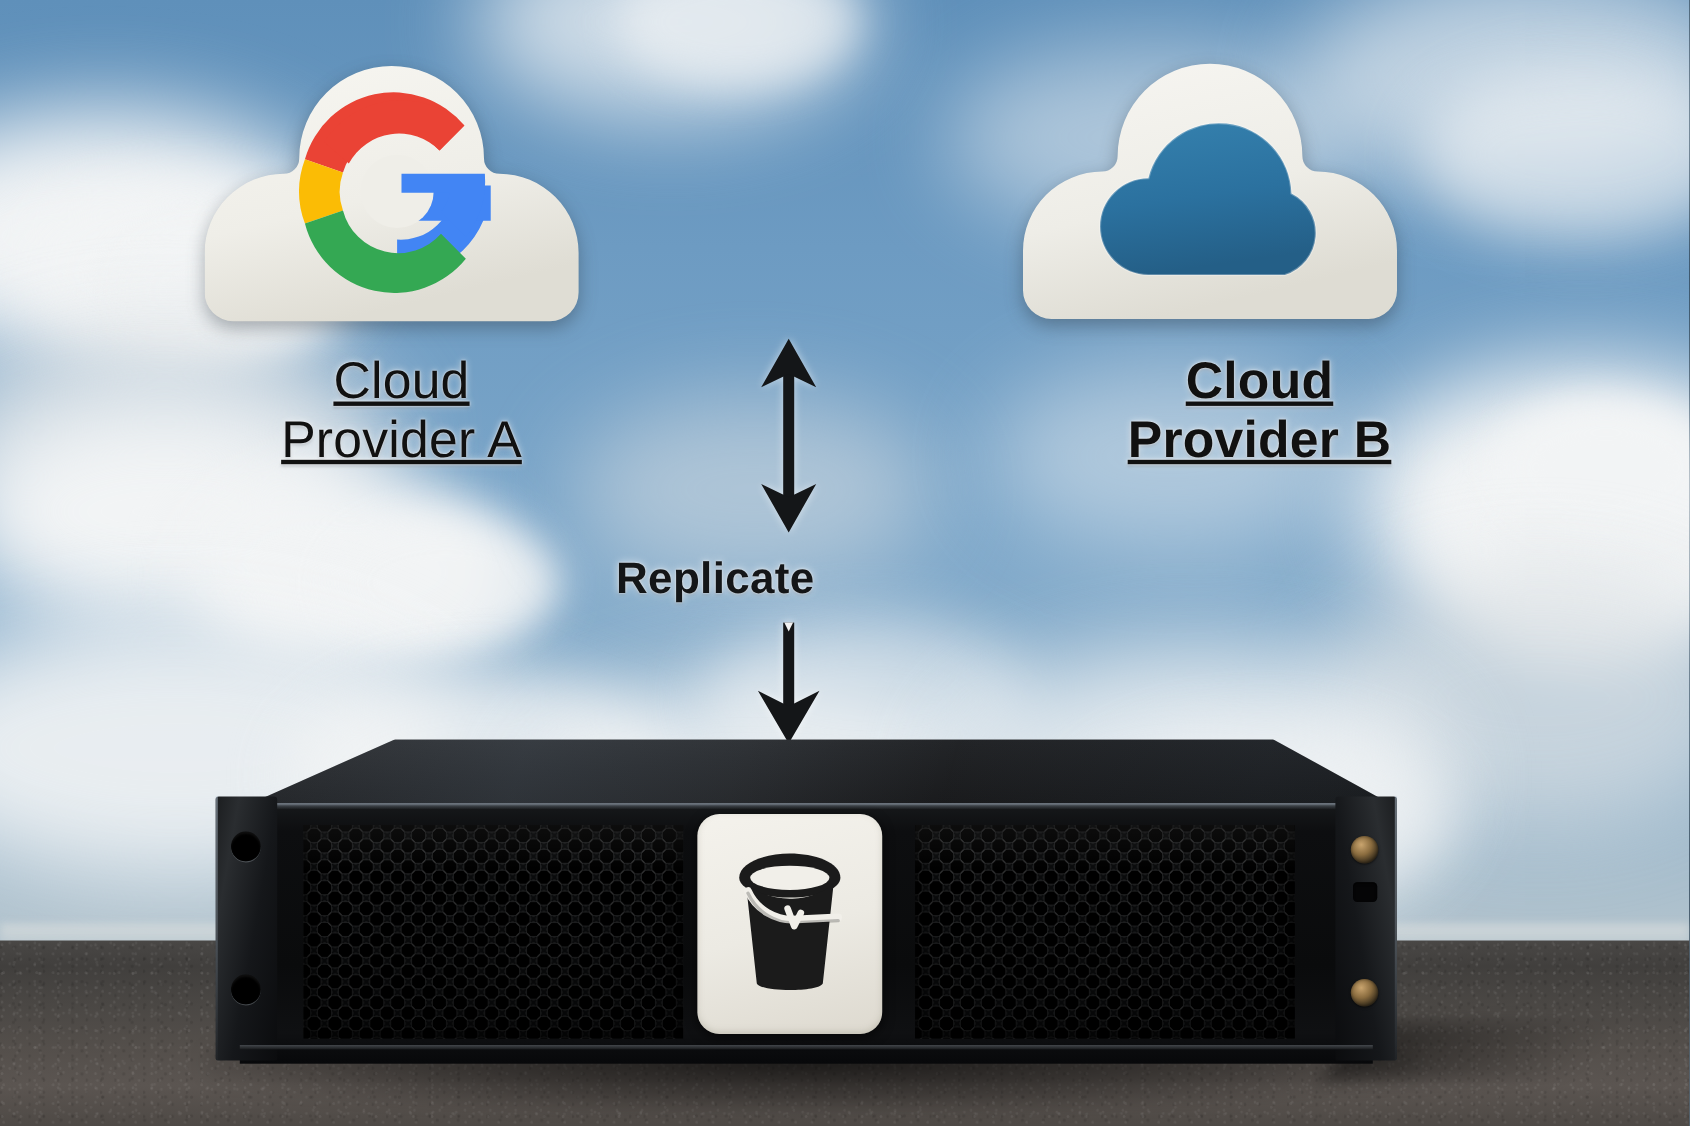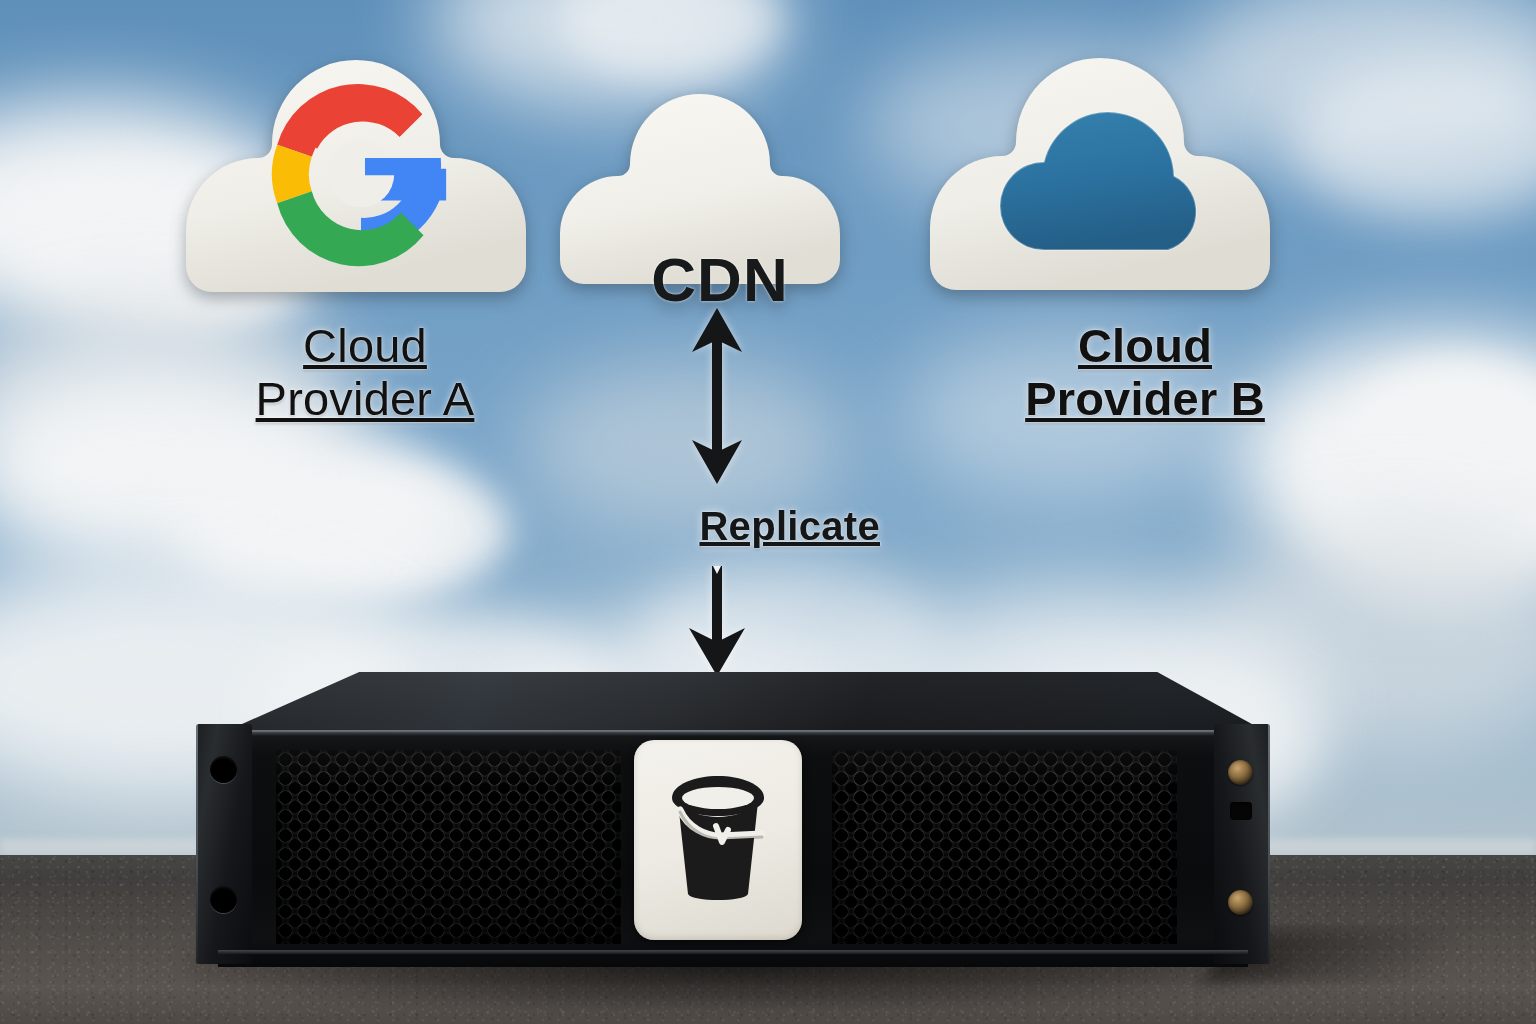--- a/index.html
+++ b/index.html
@@ -127,30 +127,29 @@
   
   .arrow-layer {
     position: absolute;
     inset: 0;
     pointer-events: none;
   }
   .replicate-text {
     position: absolute;
     left: 560px; top: 504px;
     width: 320px;
-    text-align: right;
+    text-align: left;
     font-size: 40px;
     font-weight: 700;
     color: #141618;
     letter-spacing: .3px;
     text-shadow:
       0 0 8px rgba(255,255,255,.7),
       0 0 2px rgba(255,255,255,.95),
       0 2px 3px rgba(60,70,80,.3);
-    text-decoration: underline;
   }
 
   
   #server {
     position: absolute;
     left: 196px; top: 672px;
     width: 1074px; height: 300px;
   }
   .srv-top {
     position: absolute;
@@ -358,36 +357,20 @@
         <path fill="#34A853" d="M-63 22 L-37 13 A39 39 0 0 0 30 29 L47 46 A63 63 0 0 1 -63 22 Z"></path>
         <path fill="#EA4335" d="M-50 -34 A63 63 0 0 1 46 -45 L29 -28 A39 39 0 0 0 -33 -19 Z"></path>
         <circle cx="0" cy="0" r="25" fill="#efeee8"></circle>
         <path fill="#4285F4" d="M3 -12 H60 a62 62 0 0 1 -13 43 L30 14 A30 30 0 0 0 36 1 H3 Z"></path>
       </g>
     </svg>
   </div>
   <div class="badge-label" id="label-a">Cloud
 Provider A</div>
 
-  <div class="cloudbadge" style="left:560px; top:82px; width:320px; height:210px;">
-    <svg width="320" height="210" viewBox="0 0 320 210" aria-hidden="true">
-      <defs>
-        <linearGradient id="cgC" x1="0" y1="0" x2="0.3" y2="1">
-          <stop offset="0%" stop-color="#f8f7f3"></stop>
-          <stop offset="62%" stop-color="#f0efe9"></stop>
-          <stop offset="100%" stop-color="#e0ded5"></stop>
-        </linearGradient>
-      </defs>
-      <path d="M24 202 a24 24 0 0 1 -24 -24 L0 152 a58 58 0 0 1 58 -58
-               a12 12 0 0 0 12 -12 a70 70 0 0 1 140 0
-               a12 12 0 0 0 12 12 a58 58 0 0 1 58 58 l0 26
-               a24 24 0 0 1 -24 24 Z" fill="url(#cgC)"></path>
-    </svg>
-    <div class="cdn-text">CDN</div>
-  </div>
 
   <div class="cloudbadge" style="left:930px; top:38px; width:350px; height:262px;">
     <svg width="350" height="262" viewBox="0 0 350 262" aria-hidden="true">
       <defs>
         <linearGradient id="cgB" x1="0" y1="0" x2="0.35" y2="1">
           <stop offset="0%" stop-color="#f7f6f2"></stop>
           <stop offset="60%" stop-color="#eeede7"></stop>
           <stop offset="100%" stop-color="#dedcd3"></stop>
         </linearGradient>
         <linearGradient id="blueC" x1="0" y1="0" x2="0.2" y2="1">

